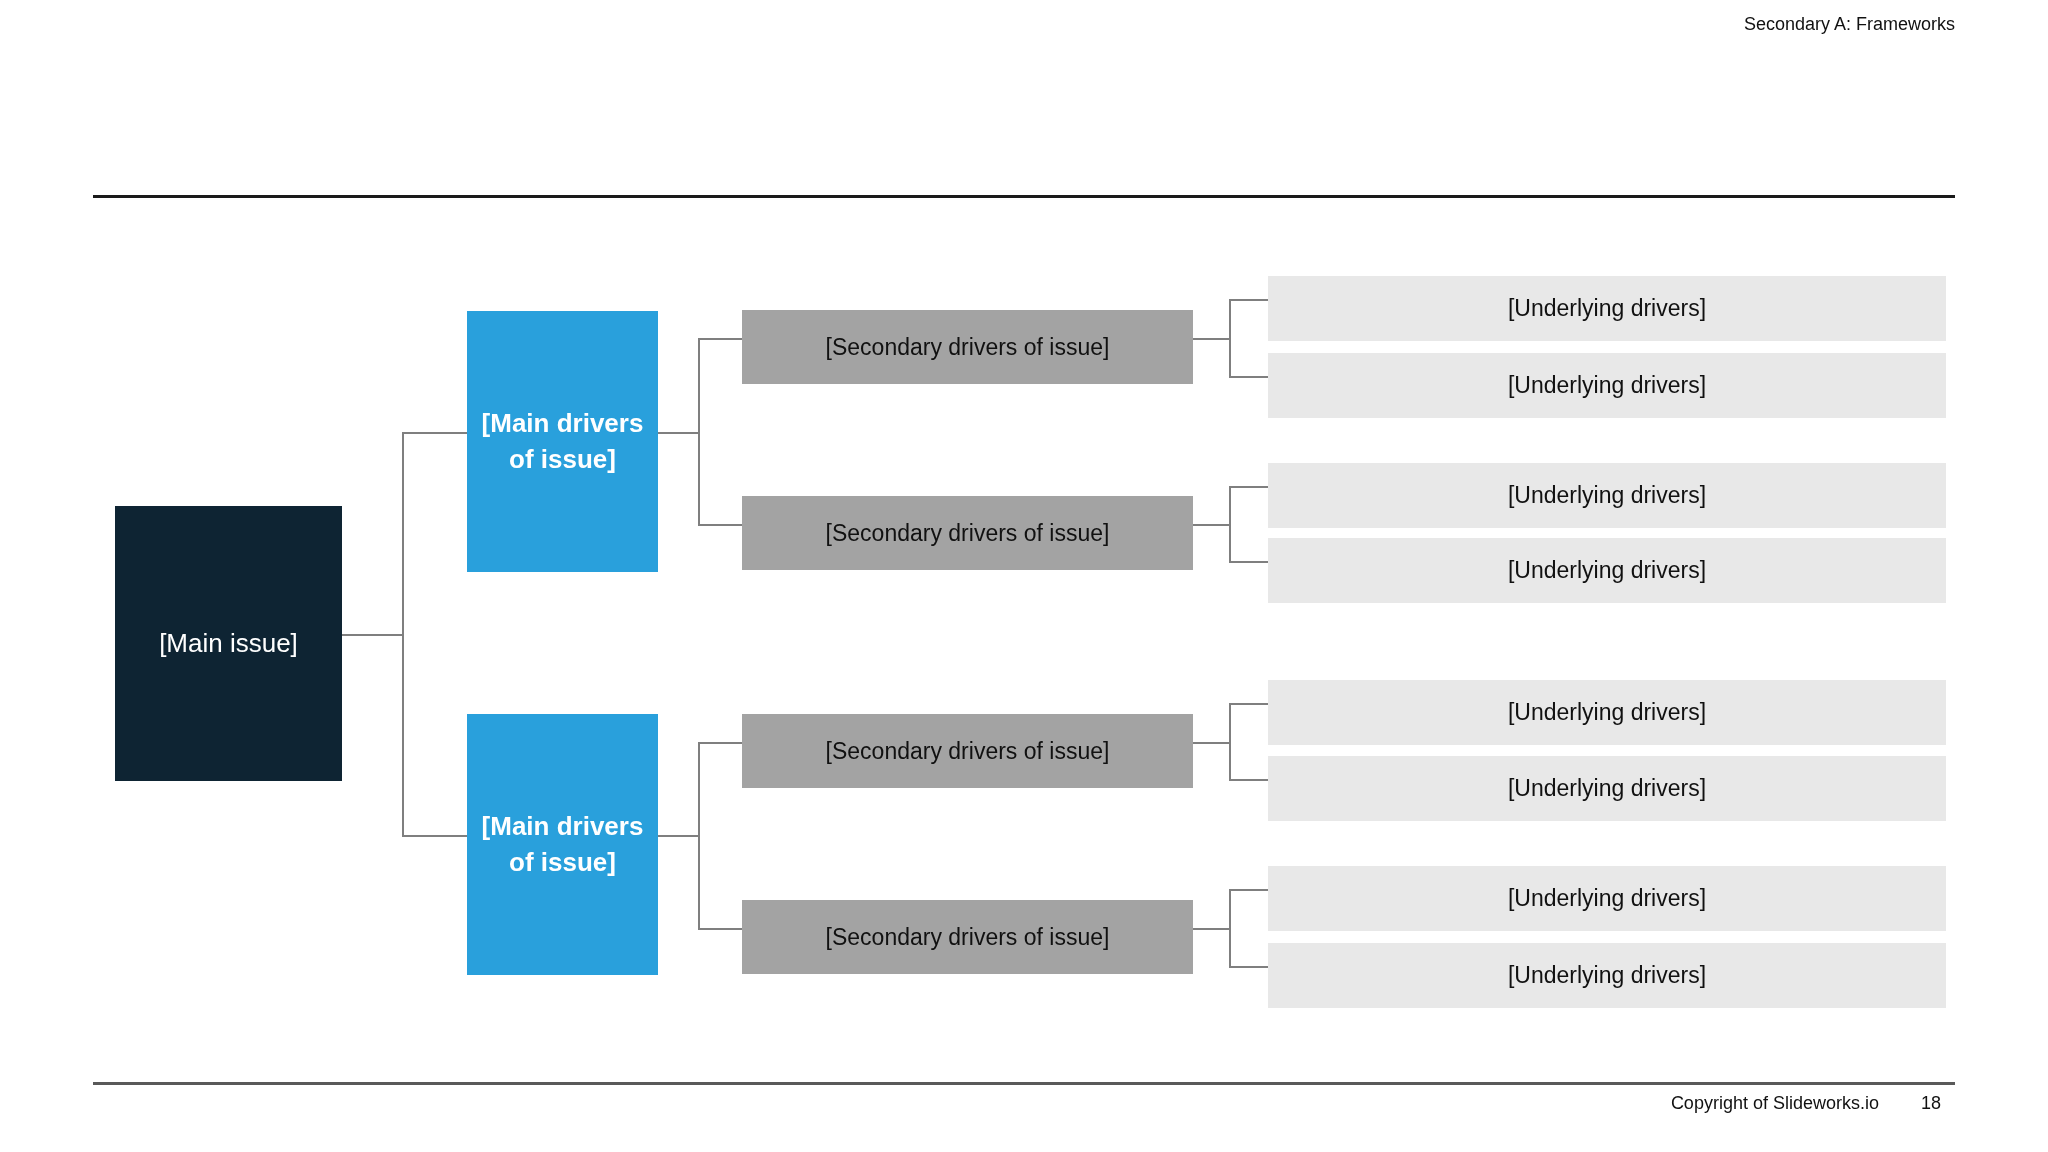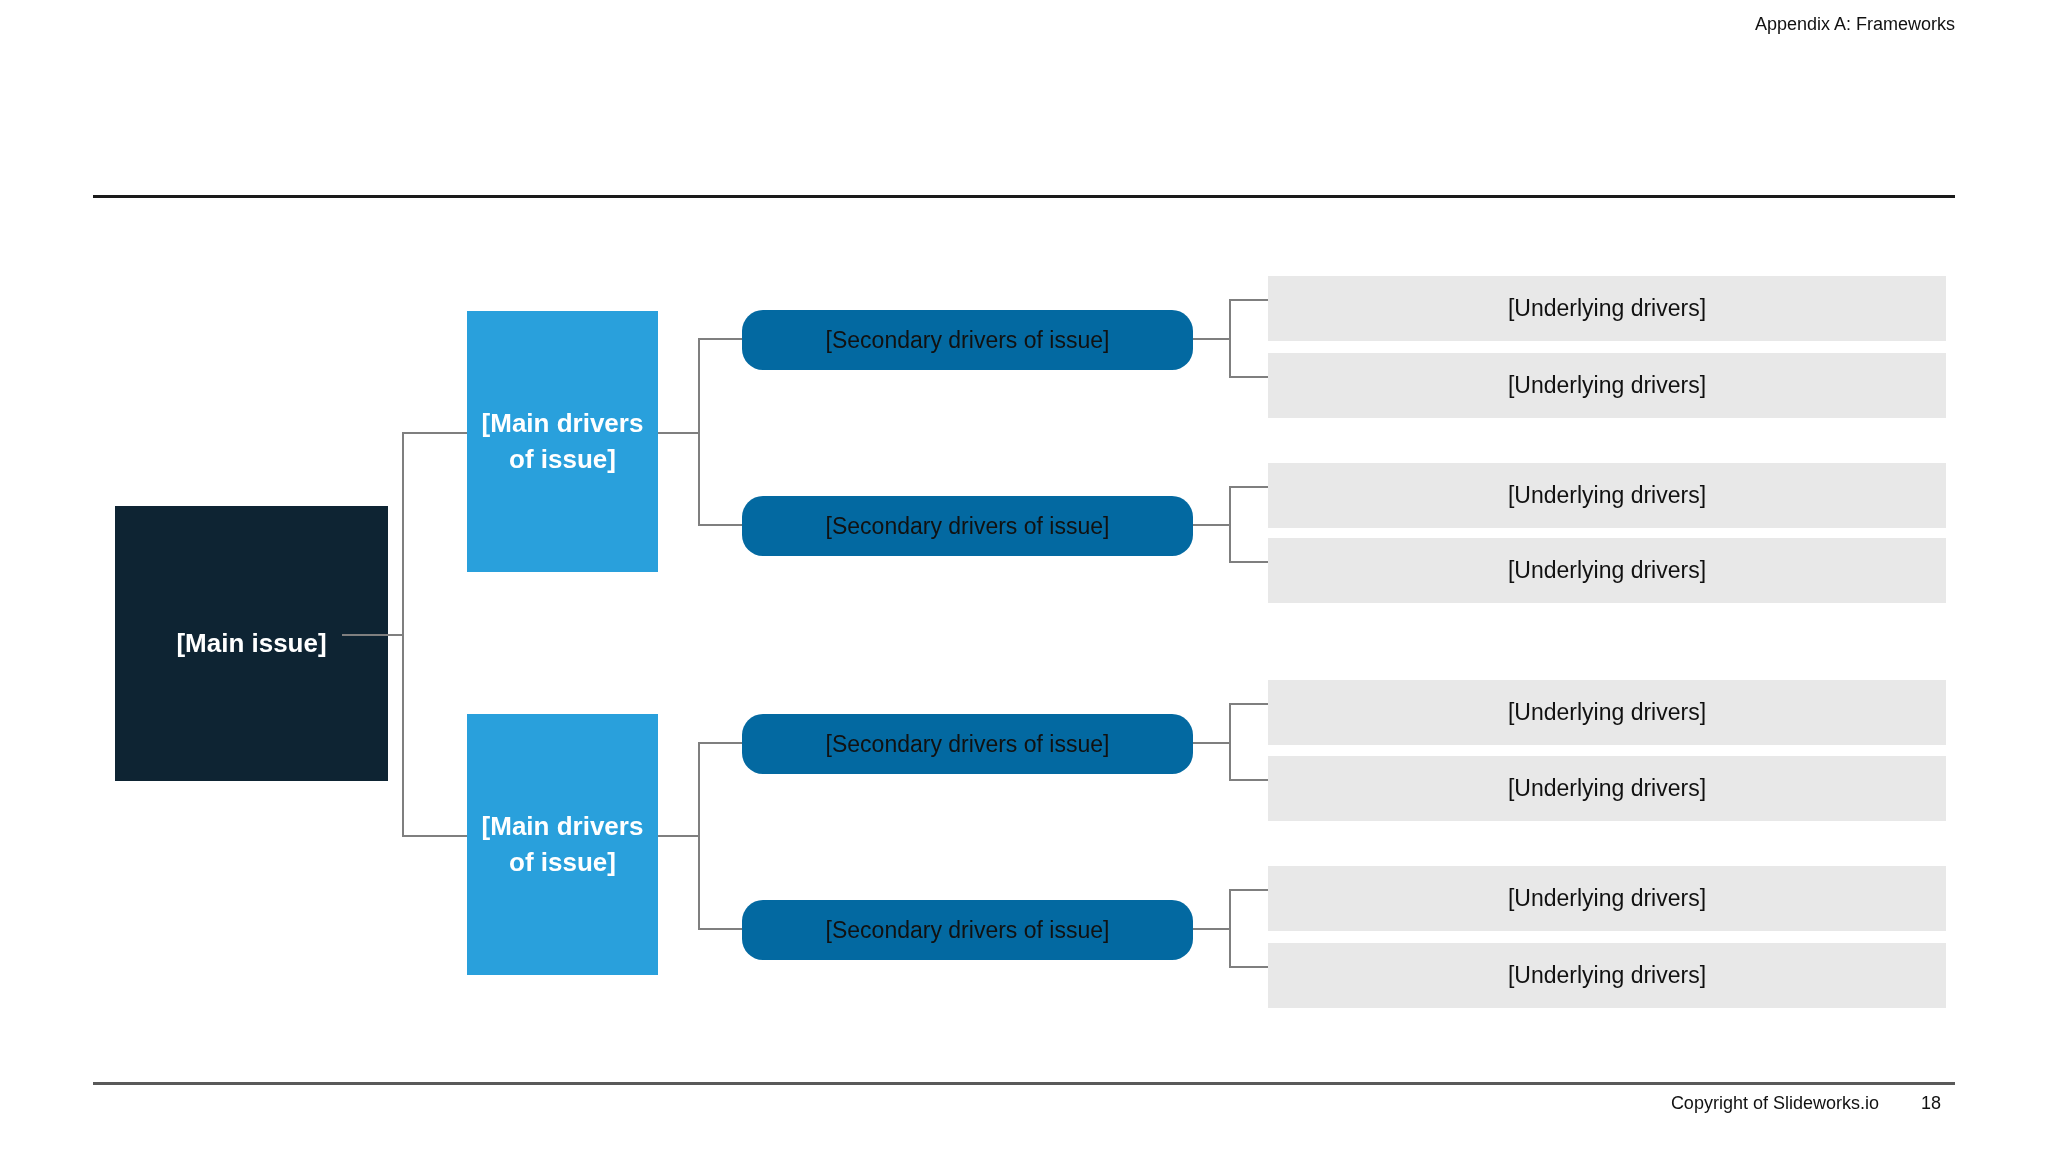--- a/index.html
+++ b/index.html
@@ -10,33 +10,33 @@
 
   .title{position:absolute;left:93px;top:122px;margin:0;font-size:53px;font-weight:bold;color:#000000;letter-spacing:0;}
   .rule{position:absolute;left:93px;width:1862px;}
   .title-rule{top:195px;height:3px;background:#1a1a1a;}
   .footer-rule{top:1082px;height:3px;background:#595959;}
 
   .footer{position:absolute;top:1093px;right:93px;font-size:18px;color:#111111;display:flex;align-items:center;}
   .footer .page-num{margin-left:42px;margin-right:14px;}
 
   .node{position:absolute;display:flex;align-items:center;justify-content:center;text-align:center;box-sizing:border-box;margin-top:8px;}
-  .main-issue{left:115px;top:498px;width:273px;height:275px;background:#0e2433;color:#ffffff;font-weight:bold;font-size:26px;}
+  .main-issue{left:115px;top:498px;width:227px;height:275px;background:#0e2433;color:#ffffff;font-weight:normal;font-size:26px;}
   .main-driver{left:467px;width:191px;height:261px;background:#29a0dc;color:#ffffff;font-weight:bold;font-size:26px;line-height:1.35;padding:0 14px;}
-  .secondary{left:742px;width:451px;height:60px;background:#0369a1;color:#111111;font-size:23px;border-radius:21px;}
+  .secondary{left:742px;width:451px;height:74px;background:#a3a3a3;color:#111111;font-size:23px;}
   .underlying{left:1268px;width:678px;height:65px;background:#e8e8e8;color:#111111;font-size:23px;}
 
   .line{position:absolute;background:#7f7f7f;}
 </style>
 </head>
 <body>
 
 <div class="slide">
 
-  <div class="appendix">Appendix A: Frameworks</div>
+  <div class="appendix">Secondary A: Frameworks</div>
 
   <div class="rule title-rule"></div>
 
   <div>
 
     <div class="node main-issue">[Main issue]</div>
 
     <div class="node main-driver" style="top:303px;">[Main drivers of issue]</div>
     <div class="node main-driver" style="top:706px;">[Main drivers of issue]</div>
 

